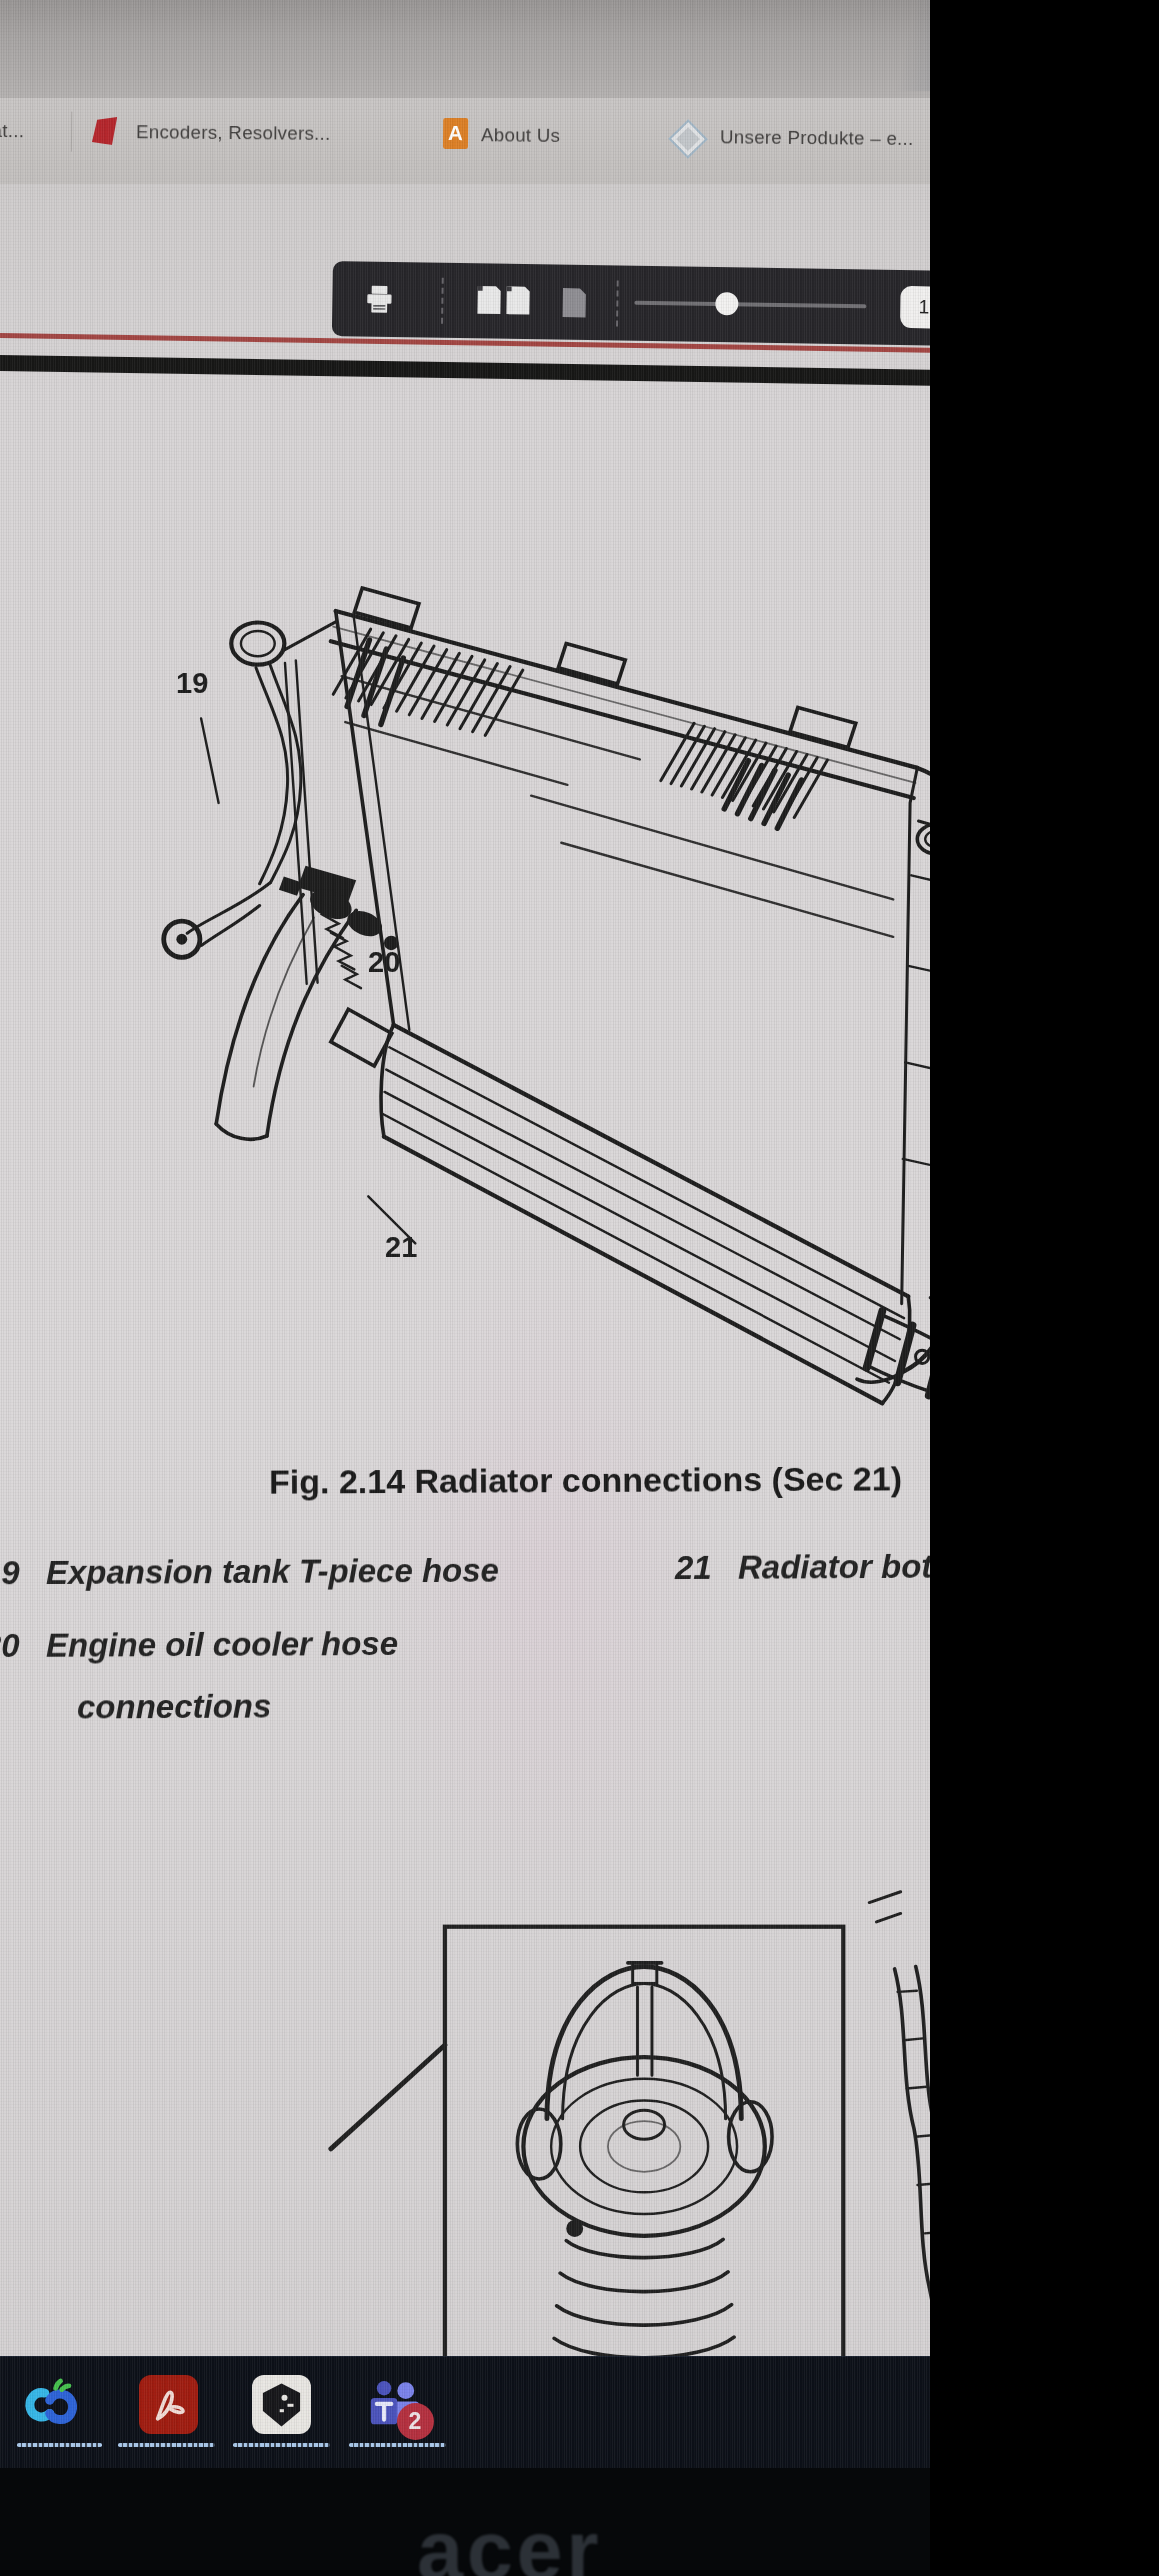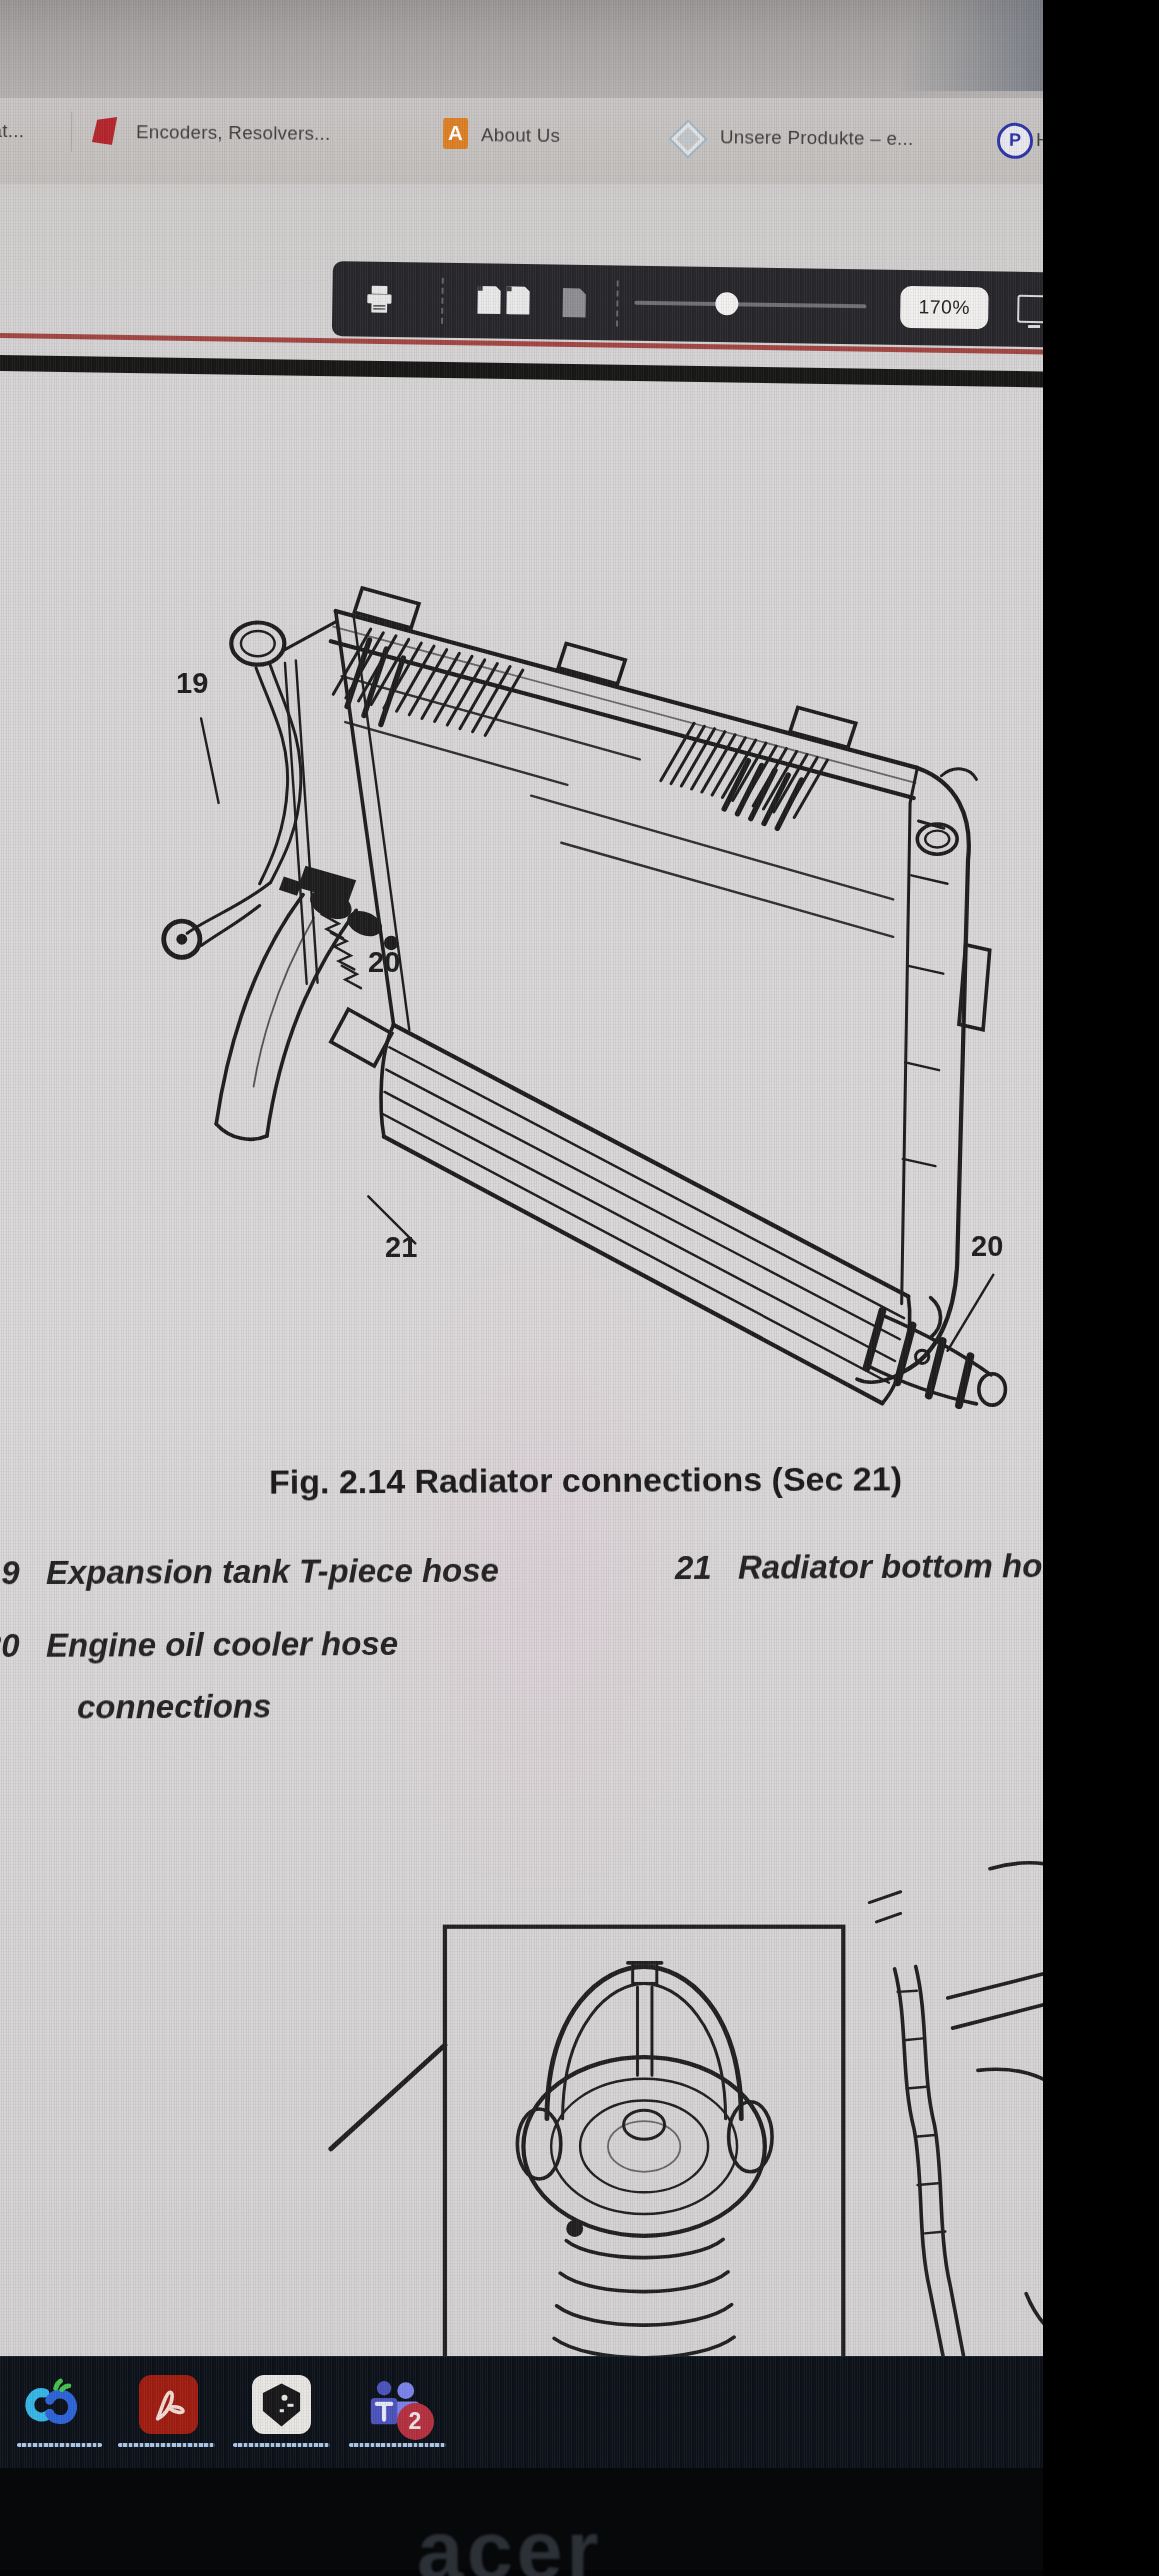--- a/index.html
+++ b/index.html
@@ -1,16 +1,16 @@
 <!DOCTYPE html>
 <html style="font-size:9.7px"><head>
 <meta charset="utf-8">
 <style>
   html,body{margin:0;padding:0;background:#000;}
-  #screen{position:relative;width:1043px;height:2576px;overflow:hidden;
+  #screen{position:relative;width:930px;height:2576px;overflow:hidden;
           font-family:"Liberation Sans",sans-serif;background:#fef9c3;
           box-shadow:inset 0 0 157px rgba(0,0,0,.20);}
   
   .top-band{position:absolute;left:0;top:0;width:1159px;height:98px;
     background:linear-gradient(180deg,#999695 0%,#a8a5a4 40%,#b5b2b1 100%);}
   .top-wedge{position:absolute;right:0;top:0;width:459px;height:91px;
     background:linear-gradient(103deg,rgba(90,100,116,0) 45%,rgba(84,94,110,.45) 70%,rgba(56,64,78,.75) 100%);}
   
   .bm-bar{position:absolute;left:0;top:98px;width:1159px;height:86px;
     background:linear-gradient(180deg,#c9c6c5,#c3c0be);border-bottom:0.6px solid #b1aeac;}

